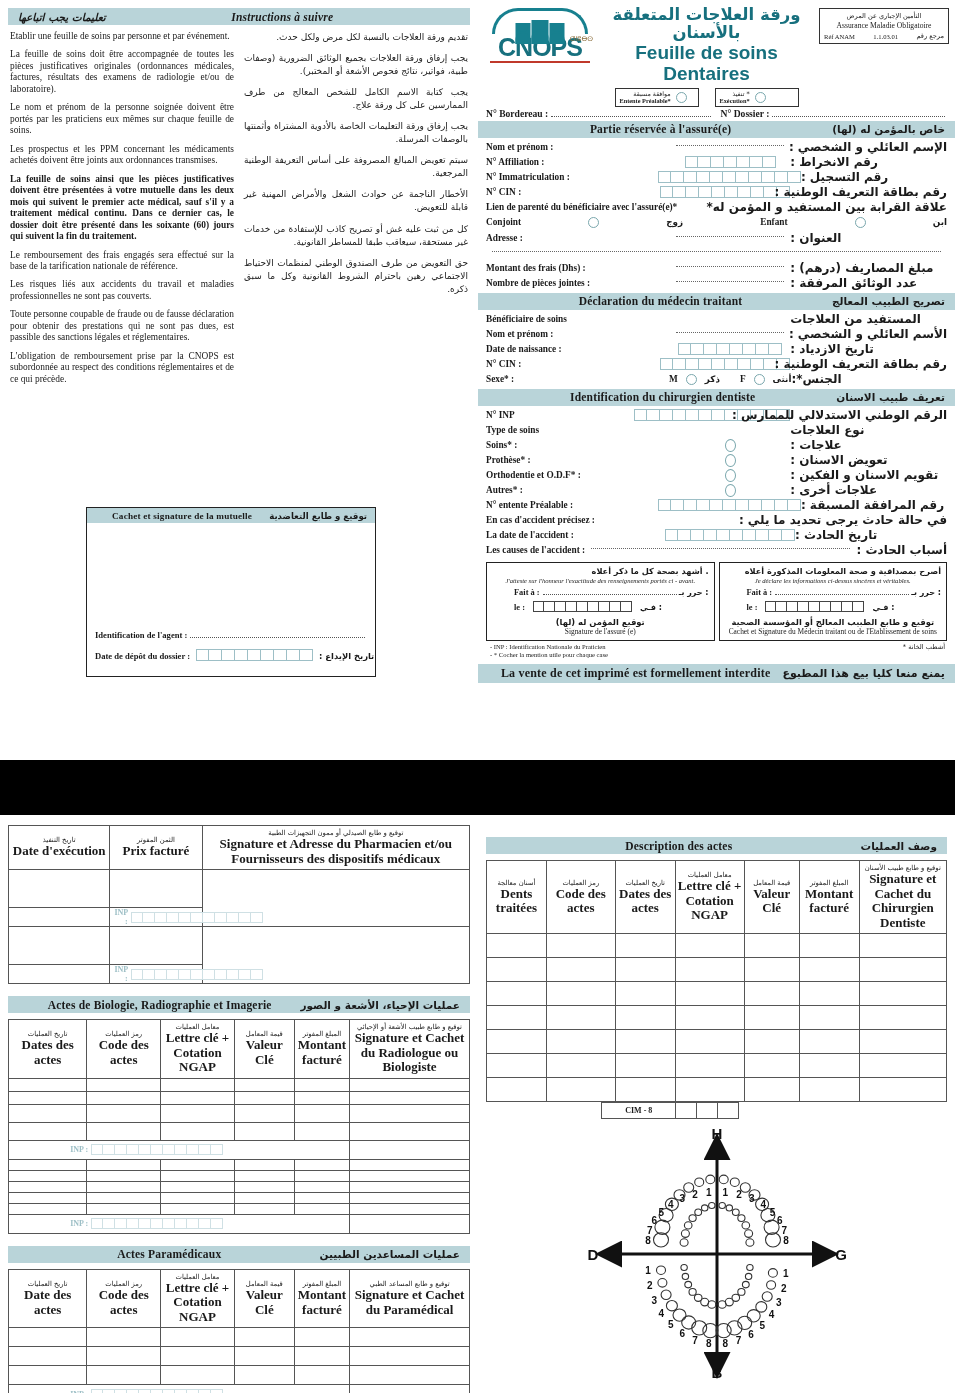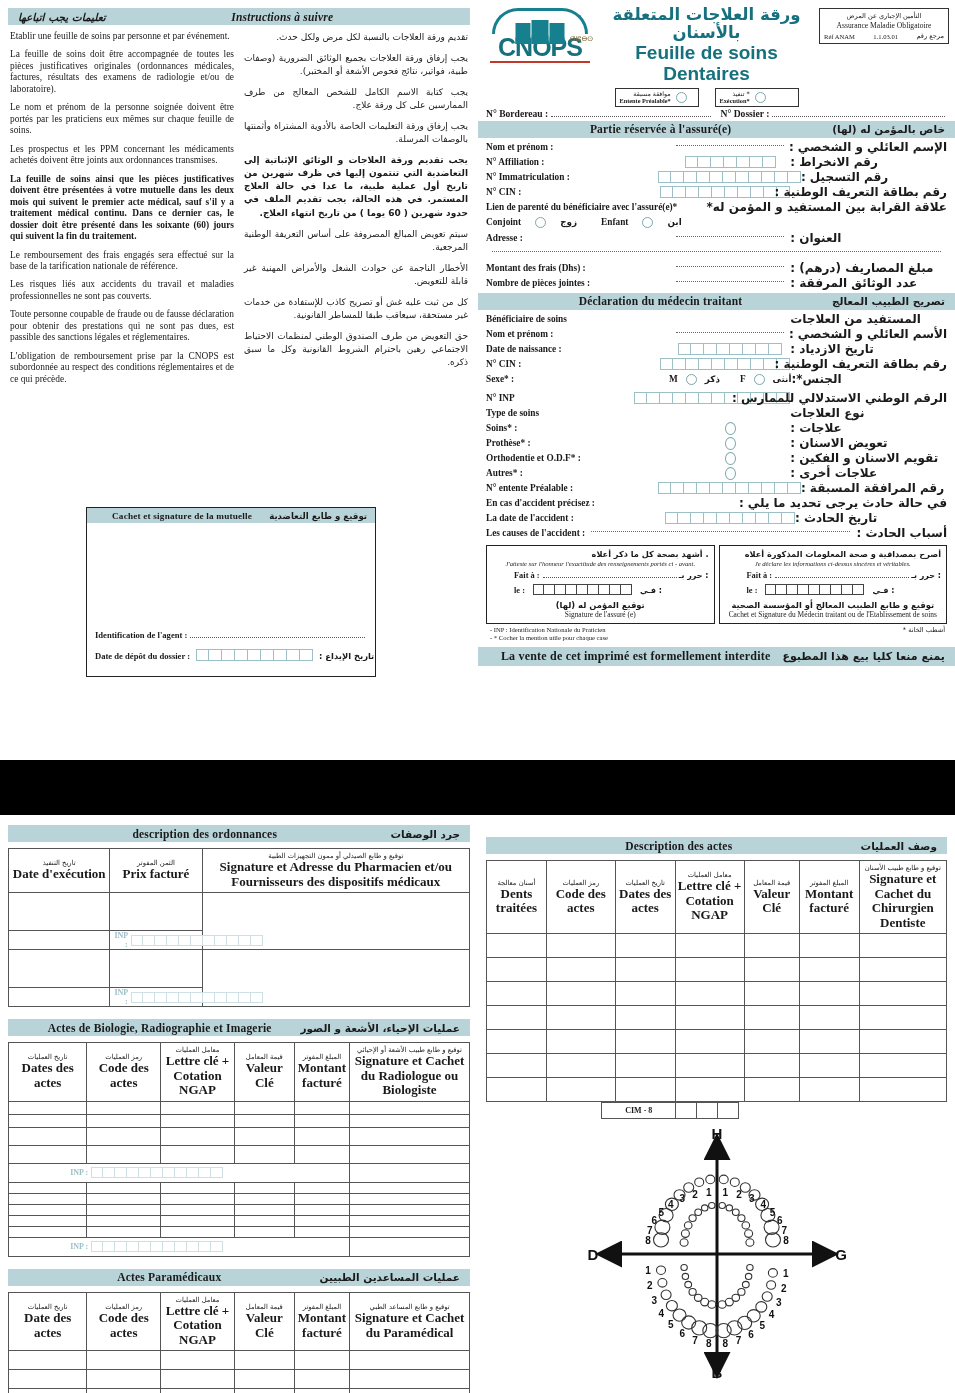--- a/index.html
+++ b/index.html
@@ -97,21 +97,21 @@
   .frow .fr-lbl { width:40%; white-space:nowrap; }
   .frow .mid { flex:1; display:flex; justify-content:center; }
   .frow .ar-lbl { width:34%; text-align:left; direction:rtl; font-family:"DejaVu Sans", sans-serif; font-size:12px; white-space:nowrap; }
   .frow.dotted .mid { align-items:flex-end; }
   .dotline { flex:1; border-bottom:1px dotted #666; height:1px; margin:0 6px 3px 6px; }
 
   .boxes { display:flex; }
   .boxes i { display:block; width:13px; height:12px; border:1px solid #9dbfc6; border-left:none; font-style:normal; }
   .boxes i:first-child { border-left:1px solid #9dbfc6; }
 
-  .parent-row { display:flex; justify-content:flex-start; align-items:center; gap:14px; font-size:9.3px; font-weight:bold; padding:2px 0 3px 0; }
+  .parent-row { display:flex; justify-content:space-between; align-items:center; gap:14px; font-size:9.3px; font-weight:bold; padding:2px 0 3px 0; }
   .parent-row .ar { font-family:"DejaVu Sans", sans-serif; font-size:8.8px; }
 
   
   .decl-wrap { display:flex; gap:4px; padding:2px 8px 0 8px; }
   .decl { flex:1; border:1.2px solid #222; padding:3px 5px 4px 5px; }
   .decl .top-ar { text-align:right; font-family:"DejaVu Sans", sans-serif; font-size:8.2px; font-weight:bold; }
   .decl .top-fr { font-size:6.6px; font-style:italic; text-align:center; margin-top:1px; }
   .decl .dr { display:flex; align-items:flex-end; font-size:8.4px; font-weight:bold; margin-top:4px; }
   .decl .dr .ar { font-family:"DejaVu Sans", sans-serif; font-size:8px; white-space:nowrap; }
   .decl .sig-ar { text-align:center; font-family:"DejaVu Sans", sans-serif; font-size:8.4px; font-weight:bold; margin-top:5px; }
@@ -167,21 +167,20 @@
           <p>Le remboursement des frais engagés sera effectué sur la base de la tarification nationale de référence.</p>
           <p>Les risques liés aux accidents du travail et maladies professionnelles ne sont pas couverts.</p>
           <p>Toute personne coupable de fraude ou de fausse déclaration pour obtenir des prestations qui ne sont pas dues, est passible des sanctions légales et réglementaires.</p>
           <p>L'obligation de remboursement prise par la CNOPS est subordonnée au respect des conditions réglementaires et de ce qui précède.</p>
         </div>
       <div class="instr-ar" id="instr-ar">
           <p>تقديم ورقة العلاجات بالنسبة لكل مرض ولكل حدث.</p>
           <p>يجب إرفاق ورقة العلاجات بجميع الوثائق الضرورية (وصفات طبية، فواتير، نتائج فحوص الأشعة أو المختبر).</p>
           <p>يجب كتابة الاسم الكامل للشخص المعالج من طرف الممارسين على كل ورقة علاج.</p>
           <p>يجب إرفاق ورقة التعليمات الخاصة بالأدوية المشتراة وأثمنتها بالوصفات المرسلة.</p>
-          <p class="b">يجب تقديم ورقة العلاجات و الوثائق الإثباتية إلى التعاضدية التي تنتمون إليها في ظرف شهرين من تاريخ أول عملية طبية، ما عدا في حالة العلاج المستمر. في هذه الحالة، يجب تقديم الملف في حدود شهرين ( 60 يوما ) من تاريخ انتهاء العلاج.</p>
           <p>سيتم تعويض المبالغ المصروفة على أساس التعريفة الوطنية المرجعية.</p>
           <p>الأخطار الناجمة عن حوادث الشغل والأمراض المهنية غير قابلة للتعويض.</p>
           <p>كل من ثبت عليه غش أو تصريح كاذب للإستفادة من خدمات غير مستحقة، سيعاقب طبقا للمساطر القانونية.</p>
           <p>حق التعويض من طرف الصندوق الوطني لمنظمات الاحتياط الاجتماعي رهين باحترام الشروط القانونية وكل ما سبق ذكره.</p>
         </div>
     </div>
 
     <div class="mutuelle">
       <div class="band">
         <span class="fr" style="flex:1;text-align:center">Cachet et signature de la mutuelle</span>
@@ -448,20 +447,25 @@
           <span class="circle"></span>
           <b style="font-family:'DejaVu Sans',sans-serif;font-size:8.8px">ذكر</b>
           <b style="margin-left:12px">F</b>
           <span class="circle"></span>
           <b style="font-family:'DejaVu Sans',sans-serif;font-size:8.8px">أنثى</b>
         </span>
         <span class="ar-lbl">الجنس*:</span>
       </div>
     </div>
 
+    <div class="band">
+      <span style="width:1px"></span>
+      <span class="fr">Identification du chirurgien dentiste</span>
+      <span class="ar">تعريف طبيب الاسنان</span>
+    </div>
     <div class="frm">
       <div class="frow">
         <span class="fr-lbl">N° INP</span>
         <span class="mid">
             <span class="boxes">
               <i></i>
               <i></i>
               <i></i>
               <i></i>
               <i></i>
@@ -633,25 +637,20 @@
   </div>
 </div>
 
 <div class="blackband"></div>
 
 <div class="page" id="page2">
 
   <div class="col-left">
 
     <div class="sec" style="padding-top:10px">
-      <div class="band">
-        <span style="width:1px"></span>
-        <span class="fr">description des ordonnances</span>
-        <span class="ar">جرد الوصفات</span>
-      </div>
       <table class="grid" id="tbl-ordonnances">
           <tbody>
             <tr>
               <th style="width:22%">
       <span class="ar">تاريخ التنفيذ</span>
       <span class="fr">Date d'exécution</span>
               </th>
               <th style="width:20%">
       <span class="ar">الثمن المفوتر</span>
       <span class="fr">Prix facturé</span>

